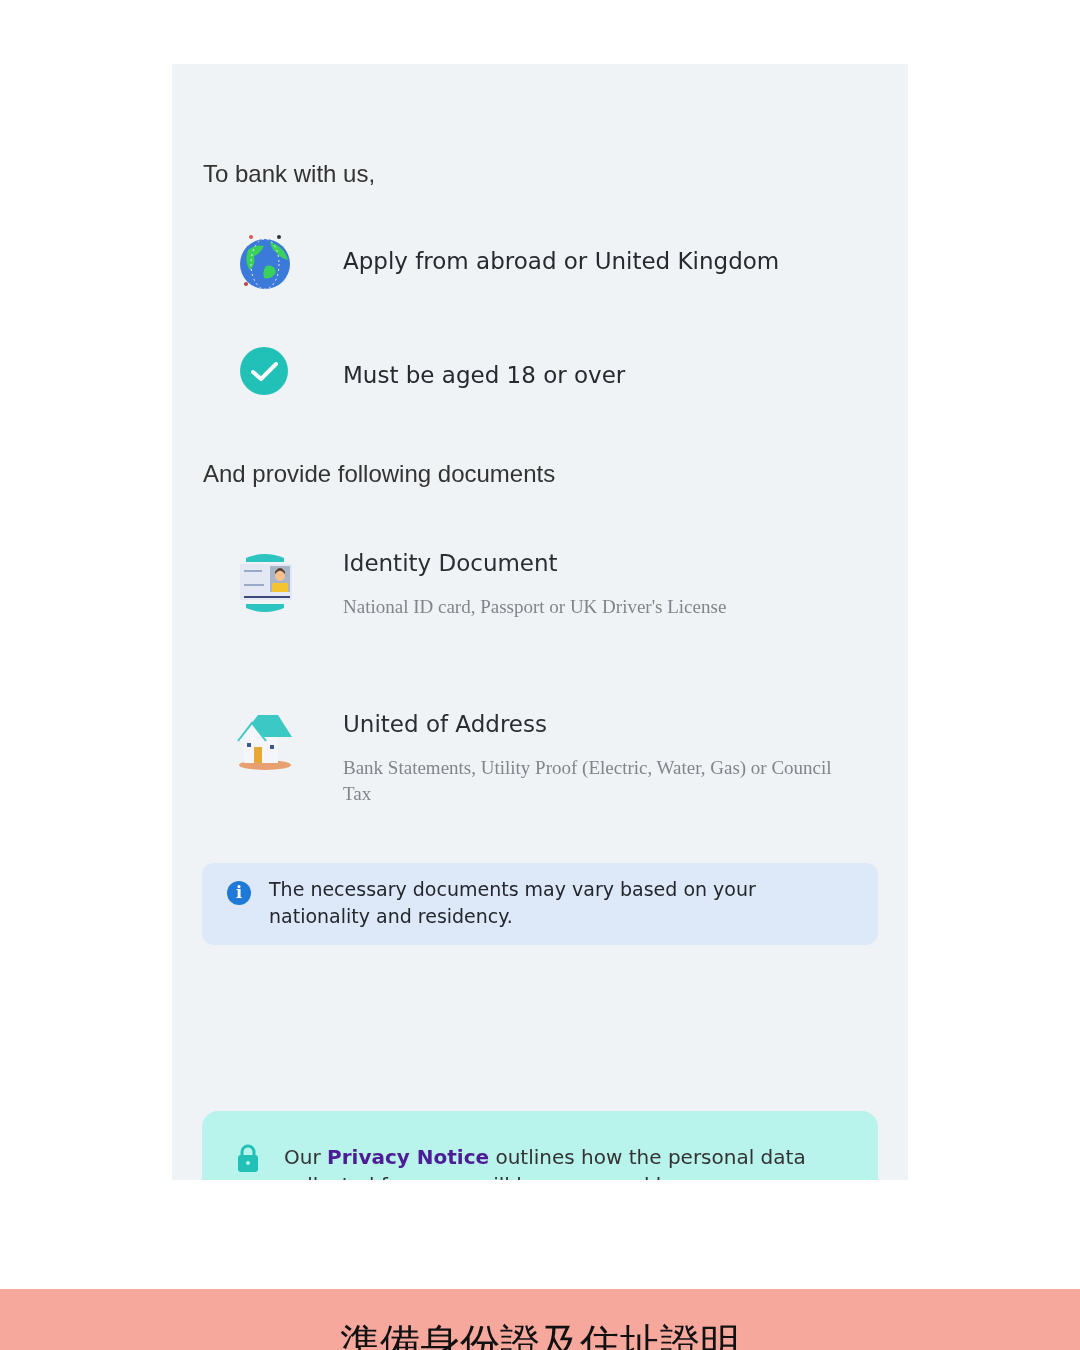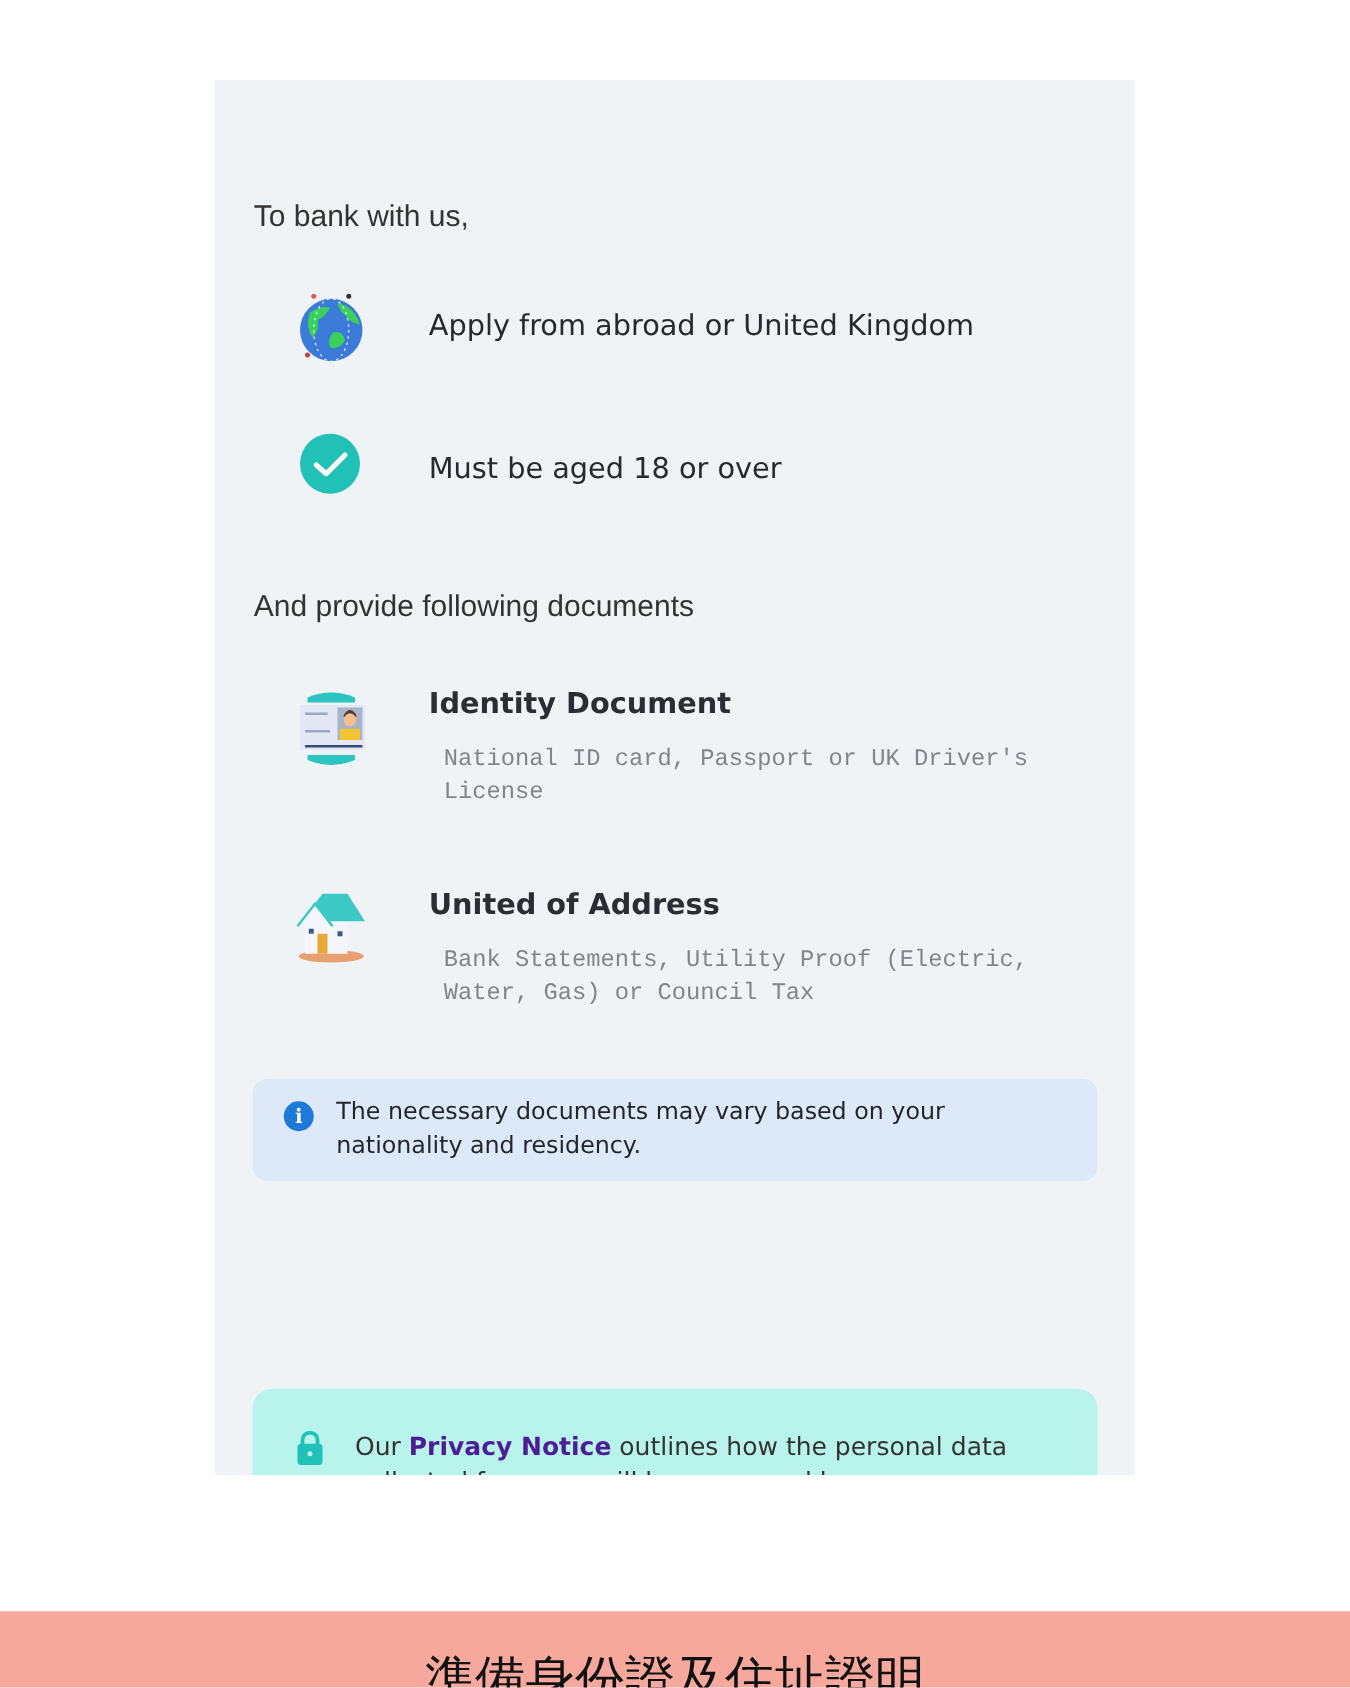--- a/index.html
+++ b/index.html
@@ -21,35 +21,34 @@
     position: absolute; left: 31px; top: 96px;
     font-size: 24px; color: #333; text-align: right; 
   }
   .row { position: absolute; left: 0; width: 736px; }
   .row .icon { position: absolute; left: 62px; width: 62px; height: 62px; }
   .row .label {
     position: absolute; left: 171px; font-size: 25px; color: #262a30;
     font-family: "DejaVu Sans", sans-serif; font-size: 23px;
   }
   .section-label {
-    position: absolute; left: 31px; top: 408px;
+    position: absolute; left: 31px; top: 396px;
     font-size: 24px; color: #333;
   }
   .doc { position: absolute; left: 0; width: 736px; }
   .doc .icon { position: absolute; left: 62px; top: 0; width: 62px; height: 66px; }
   .doc .doc-title {
     position: absolute; left: 171px; top: 0;
-    font-size: 23px; font-weight: 700; color: #2a2e34;
+    font-size: 23px; font-weight: 400; color: #2a2e34;
     font-family: "DejaVu Sans", sans-serif;
   }
   .doc .doc-desc {
     position: absolute; left: 171px; top: 44px; width: 500px;
     font-size: 19px; color: #80858c; line-height: 26px;
-    font-family: Liberation Mono, monospace;
-    margin-left: 12px;
+    font-family: Liberation Serif, serif;
   }
   .info-box {
     position: absolute; left: 30px; top: 799px; width: 676px; height: 82px;
     background: #dde9f8; border-radius: 12px;
   }
   .info-box .info-icon {
     position: absolute; left: 25px; top: 18px; width: 24px; height: 24px;
     border-radius: 50%; background: #1e7ad6; color: #fff;
     font-size: 16px; font-weight: 700; text-align: center; line-height: 24px;
     font-family: "DejaVu Serif", serif;

